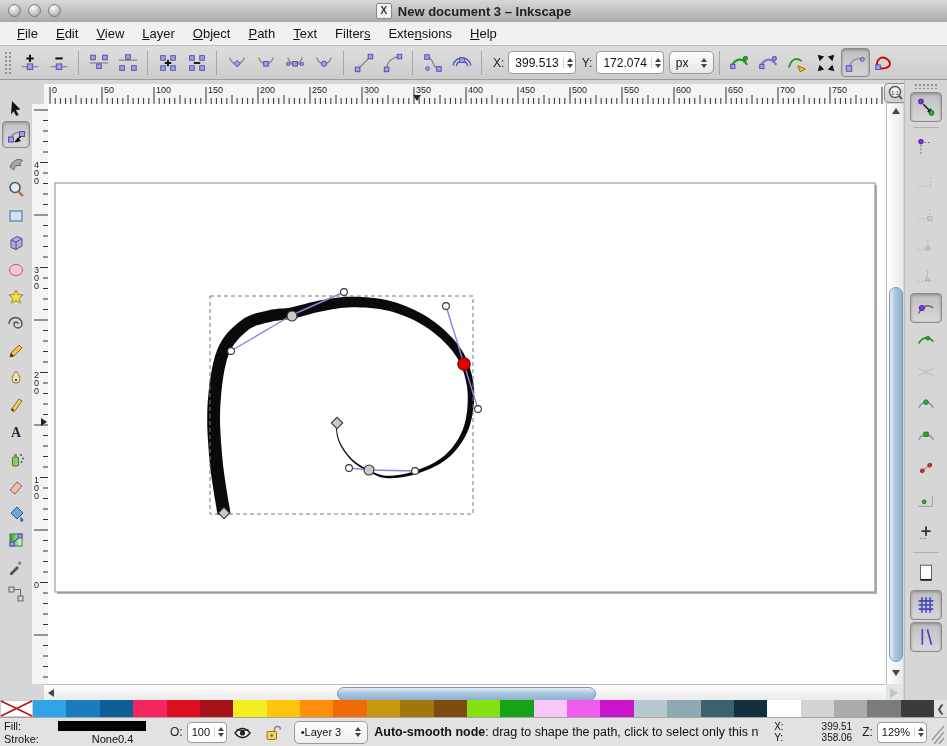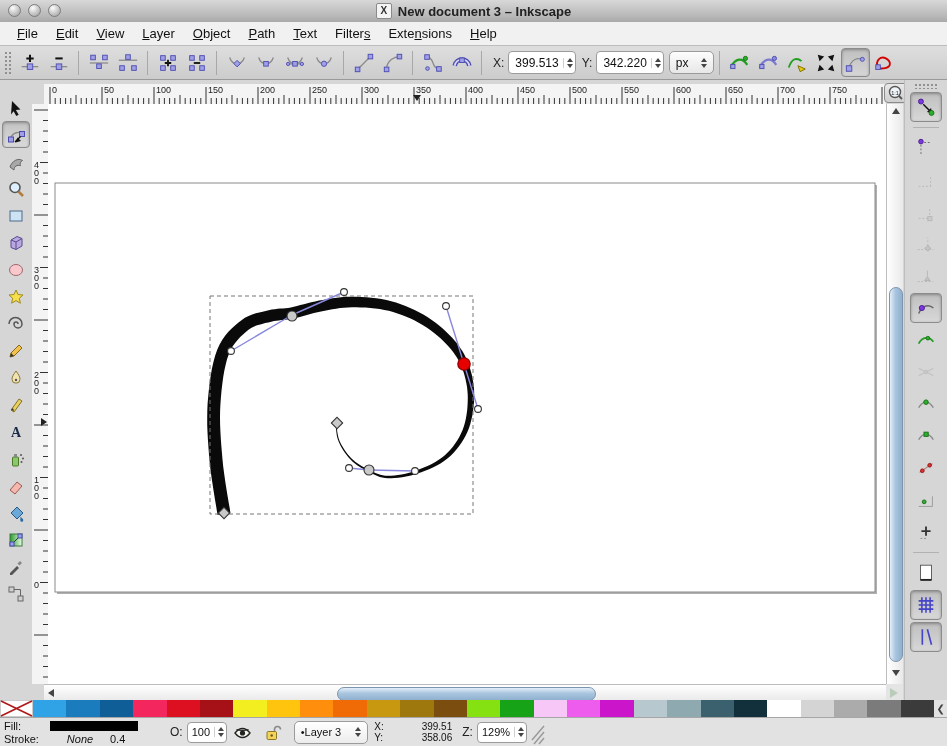--- a/index.html
+++ b/index.html
@@ -78,23 +78,23 @@
   
   #palette{position:absolute;left:0;top:700px;width:947px;height:17px;display:flex;background:#cfcfcf;}
   .swatch{flex:1 1 auto;height:17px;}
   #none-swatch{flex:0 0 33px;background:#fff;position:relative;}
   #palette-arrow{flex:0 0 13px;background:#e2e2e2;font-size:10px;line-height:17px;text-align:center;color:#444;}
   
   #statusbar{position:absolute;left:0;top:717px;width:947px;height:29px;background:#e2e2e2;
     border-top:1px solid #a6a6a6;display:flex;align-items:center;font-size:11px;box-sizing:border-box;padding-left:4px;}
   #fillstroke{width:158px;flex:none;line-height:12px;}
   #fillstroke .row{display:flex;align-items:center;height:13px;}
-  #fillstroke .lbl{width:46px;}
+  #fillstroke .lbl{width:54px;}
   #fill-swatch{width:88px;height:10px;}
-  .stroke-none{font-style:italic;width:60px;text-align:center;}
+  .stroke-none{width:60px;text-align:right;}
   #opacity-wrap{display:flex;align-items:center;margin-left:2px;}
   .mini-spin{display:flex;align-items:center;background:#fff;border:1px solid #9b9b9b;border-radius:4px;height:19px;padding:0 2px 0 4px;font-size:11px;}
   .mini-spin .val{max-width:18px;overflow:hidden;white-space:nowrap;display:block;}
   .sicon{margin:0 6px;display:flex;align-items:center;}
   #layer-select{display:flex;align-items:center;background:linear-gradient(#ffffff,#ececec);
     border:1px solid #9b9b9b;border-radius:5px;height:21px;padding:0 6px;margin:0 6px;gap:10px;white-space:nowrap;}
   #status-message{flex:1 1 auto;overflow:hidden;white-space:nowrap;font-size:12.5px;}
   #xy-readout{flex:none;width:78px;font-size:10px;line-height:11px;margin-right:4px;}
   #xy-readout .r{display:flex;}
   #xy-readout .num{margin-left:auto;text-align:right;}
@@ -248,21 +248,21 @@
     <span class="spinlabel">X:</span>
     <div class="spinbox">
       <span class="val">399.513</span>
       <span class="arrows">
         <span class="tri-up"></span>
         <span class="tri-down"></span>
       </span>
     </div>
     <span class="spinlabel">Y:</span>
     <div class="spinbox">
-      <span class="val">342.220</span>
+      <span class="val">172.074</span>
       <span class="arrows">
         <span class="tri-up"></span>
         <span class="tri-down"></span>
       </span>
     </div>
     <div class="unitbox">
       <span>px</span>
       <span class="arrows" style="border: none; padding: 0px;">
         <span class="tri-up"></span>
         <span class="tri-down"></span>
@@ -904,20 +904,21 @@
       <circle cx="7.7" cy="11.5" r="1.2" fill="#6a5a18"></circle>
     </svg>
   </span>
   <div id="layer-select">
     <span>•Layer 3</span>
     <span class="arrows" style="border:none;padding:0;">
       <span class="tri-up"></span>
         <span class="tri-down"></span>
     </span>
   </div>
+  <div id="status-message"><b>Auto-smooth node</b><span>: drag to shape the path, click to select only this n</span></div>
   <div id="xy-readout">
     <div class="r">
         <span>X:</span>
         <span class="num">399.51</span>
       </div>
     <div class="r">
         <span>Y:</span>
         <span class="num">358.06</span>
       </div>
   </div>

